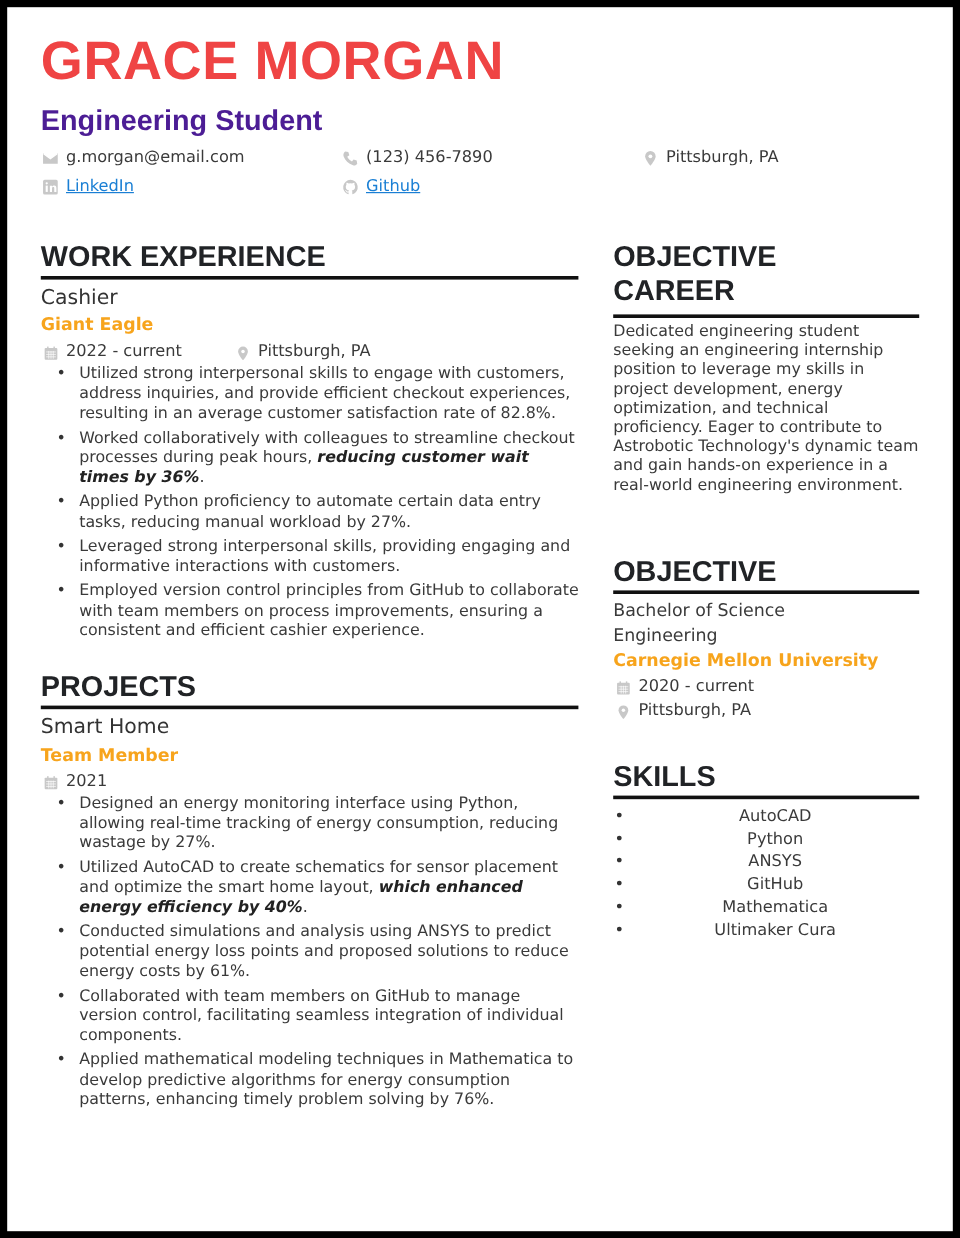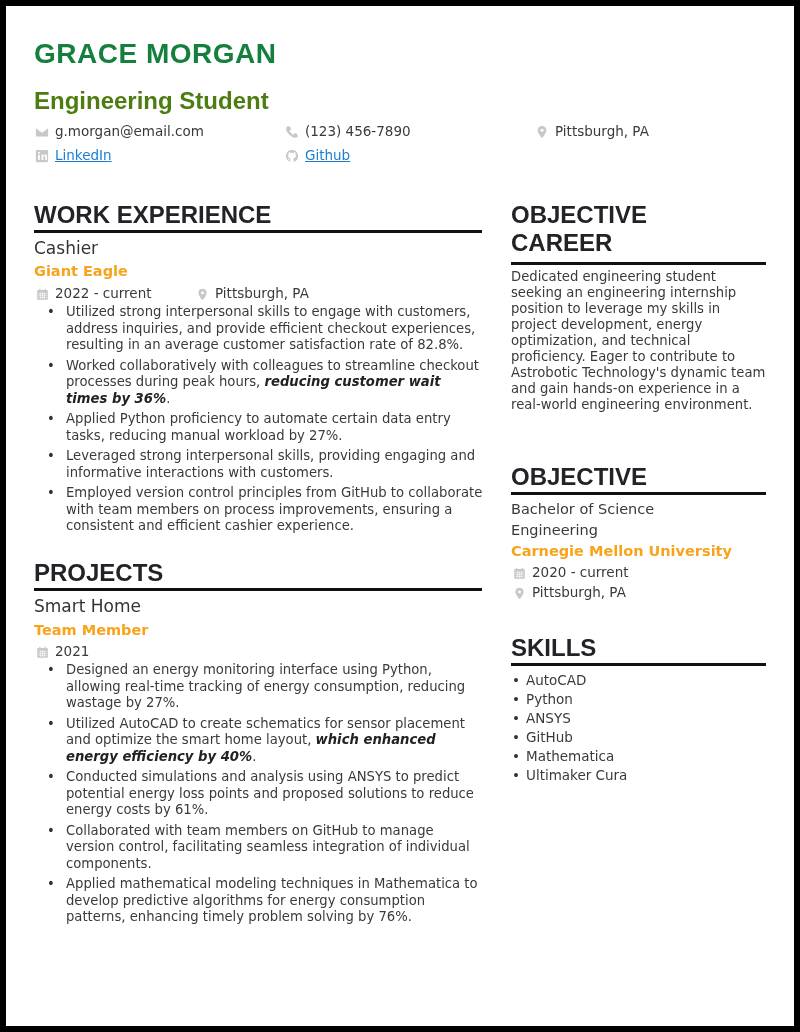--- a/index.html
+++ b/index.html
@@ -3,28 +3,28 @@
   <meta charset="utf-8">
   <style>
     * { box-sizing: border-box; margin: 0; padding: 0; }
     html, body { width: 800px; height: 1032px; background: #000; overflow: hidden; }
     body { font-family: "DejaVu Sans", sans-serif; color: #3a3a3a; }
     .page {
       position: absolute; left: 6px; top: 6px; width: 788px; height: 1020px;
       background: #fff;
     }
     .name {
-      position: absolute; left: 28px; top: 34px;
+      position: absolute; left: 28px; top: 22px;
       font-family: "Liberation Sans", sans-serif; font-weight: 700;
-      font-size: 28px; letter-spacing: 0.5px; color: #15803d; line-height: 1;
+      font-size: 45px; letter-spacing: 0.5px; color: #ef4444; line-height: 1;
     }
     .title {
       position: absolute; left: 28px; top: 83px;
       font-family: "Liberation Sans", sans-serif; font-weight: 700;
-      font-size: 24px; color: #4d7c0f; line-height: 1;
+      font-size: 24px; color: #4c1d95; line-height: 1;
     }
     .contact { position: absolute; font-size: 13.5px; color: #3a3a3a; display: flex; align-items: center; gap: 6px; line-height: 1; }
     .contact a { color: #1a7fd4; text-decoration: underline; }
     .ico { display: inline-flex; width: 14px; height: 14px; align-items: center; justify-content: center; }
     .ico svg { width: 14px; height: 14px; fill: #c8c8c8; }
 
     .sec-h {
       position: absolute; font-family: "Liberation Sans", sans-serif; font-weight: 700;
       font-size: 24px; color: #212326; line-height: 28px;
     }
@@ -188,21 +188,21 @@
         <svg viewBox="0 0 16 16">
           <path d="M8 1a5 5 0 0 1 5 5c0 3.5-5 9-5 9S3 9.5 3 6a5 5 0 0 1 5-5z"></path>
           <circle cx="8" cy="6" r="1.8" fill="#fff"></circle>
         </svg>
       </span>
     <span>Pittsburgh, PA</span>
   </div>
 
   <div class="sec-h" style="left:505px; top:628px;">SKILLS</div>
   <div class="rule" style="left:505px; top:657px; width:255px;"></div>
-  <ul class="skills" style="left:505px; top:665px; width:255px;">
+  <ul class="skills" style="left:505px; top:665px; width:255px;text-align:center;">
     <li>AutoCAD</li>
     <li>Python</li>
     <li>ANSYS</li>
     <li>GitHub</li>
     <li>Mathematica</li>
     <li>Ultimaker Cura</li>
   </ul>
 
 </div>
 

